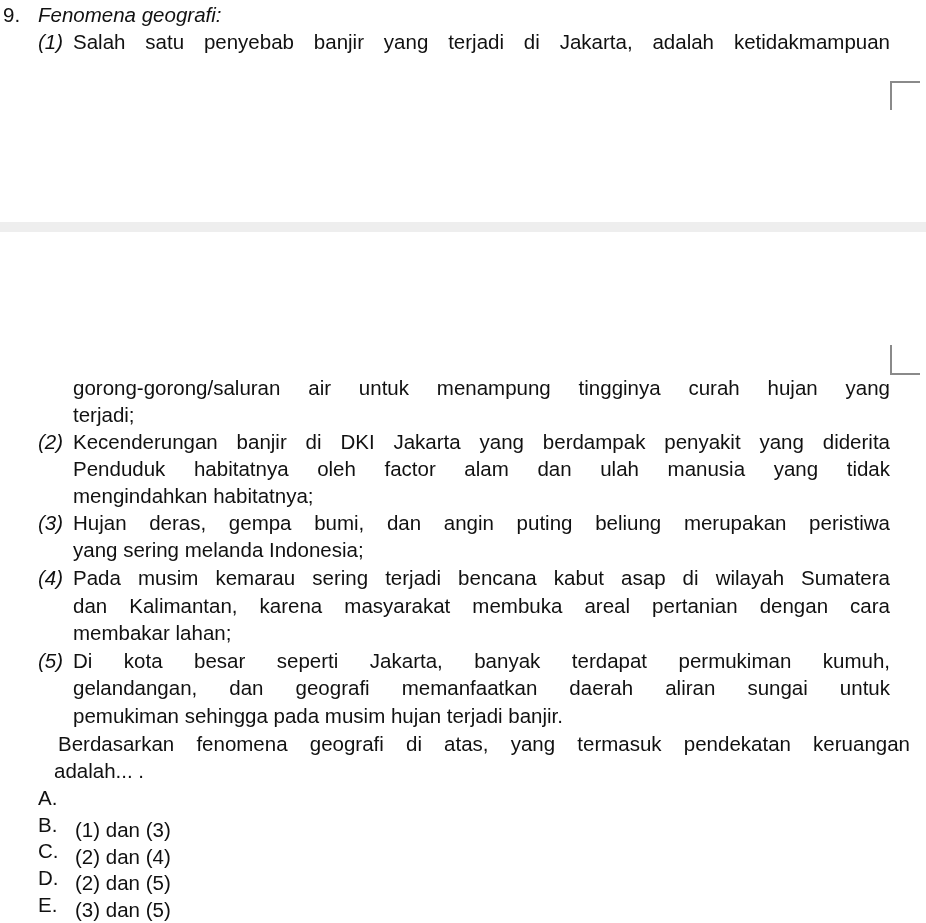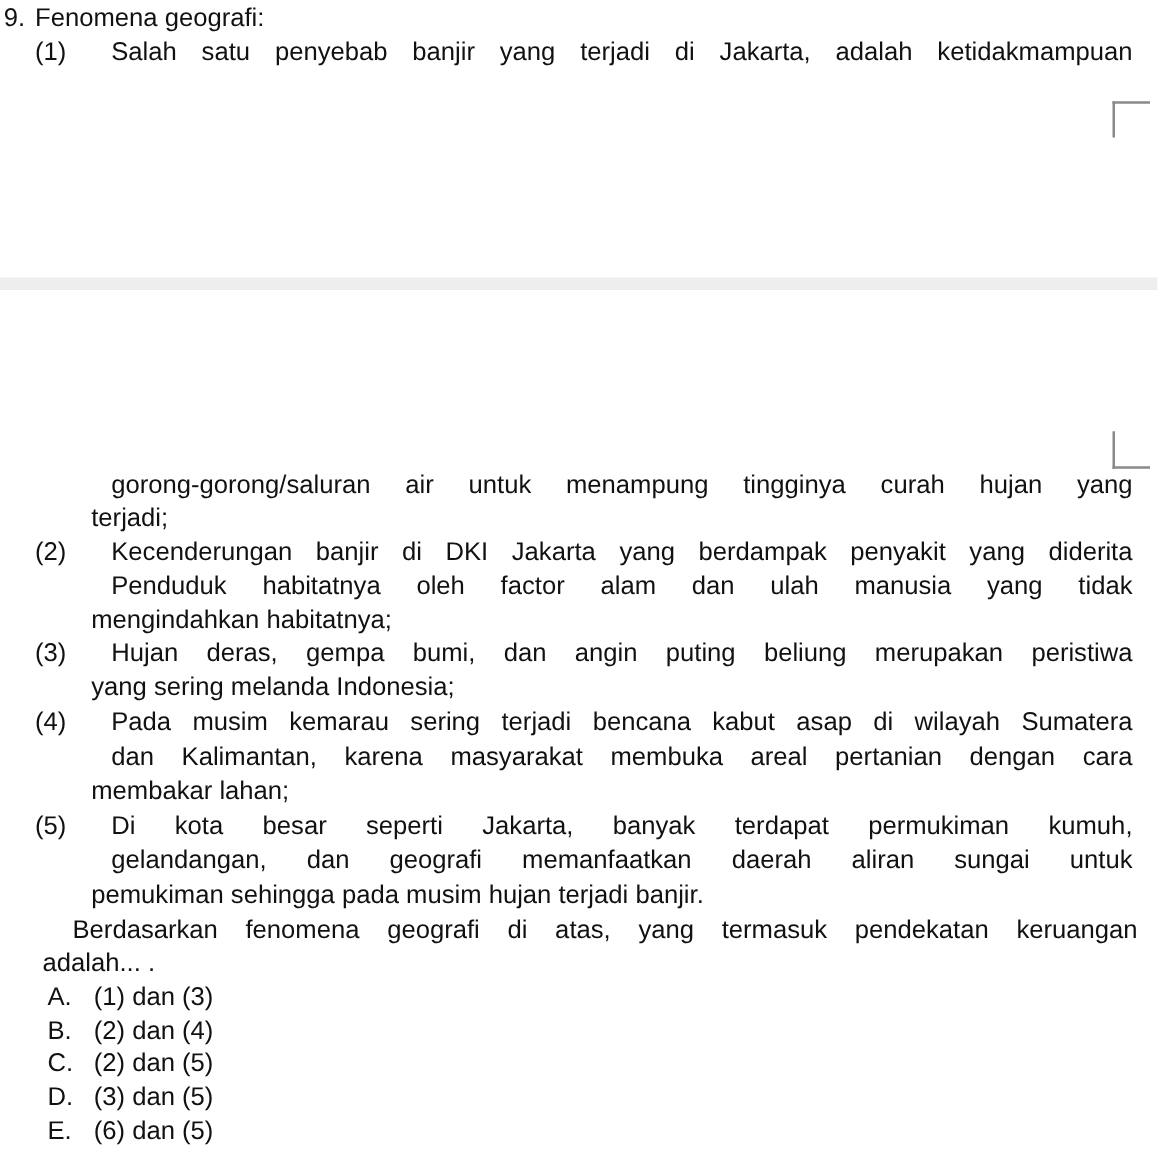--- a/index.html
+++ b/index.html
@@ -1,26 +1,26 @@
 <!DOCTYPE html>
 <html><head>
 <meta charset="utf-8">
 <style>
   html, body { margin:0; padding:0; background:#ffffff; }
   body { width:926px; height:923px; position:relative; overflow:hidden;
          font-family:"Liberation Sans", "DejaVu Sans", sans-serif; color:#111111; }
   .line { position:absolute; font-size:20.5px; line-height:27px; white-space:nowrap; }
   .num { position:absolute; left:3px; }
-  .label { position:absolute; left:28px; }
-  .just { position:absolute; left:89px; width:817px; text-align:justify; text-align-last:justify; white-space:normal; }
+  .label { position:absolute; left:38px;font-style:italic; }
+  .just { position:absolute; left:73px; width:817px; text-align:justify; text-align-last:justify; white-space:normal; }
   .plain { position:absolute; left:73px; }
   .wide { position:absolute; left:38px; width:852px; text-align:justify; text-align-last:justify; white-space:normal;margin-left:20px; }
-  .wide-plain { position:absolute; left:34px; }
+  .wide-plain { position:absolute; left:54px; }
   .opt-letter { position:absolute; left:38px; }
-  .opt-text { position:absolute; left:75px; }
+  .opt-text { position:absolute; left:75px;margin-top:32px; }
   .corner-top { position:absolute; left:890px; top:81px; width:30px; height:29px;
                 border-left:2px solid #8a8a8a; border-top:2px solid #8a8a8a; box-sizing:border-box; }
   .corner-bottom { position:absolute; left:890px; top:345px; width:30px; height:30px;
                    border-left:2px solid #8a8a8a; border-bottom:2px solid #8a8a8a; box-sizing:border-box; }
   .gap-bar { position:absolute; left:0; top:222px; width:926px; height:10px; background:#eeeeee; }
 </style>
 </head>
 <body>
 
 <div class="line" style="top:1px;">

